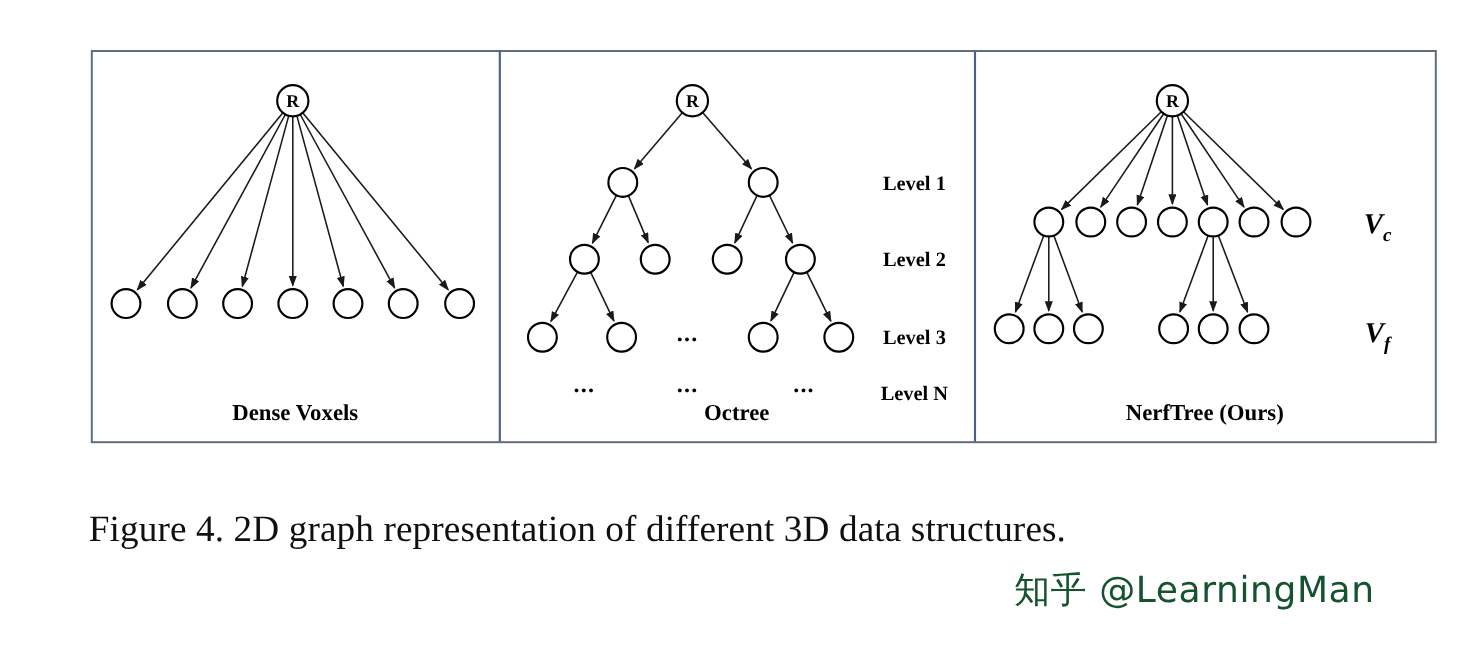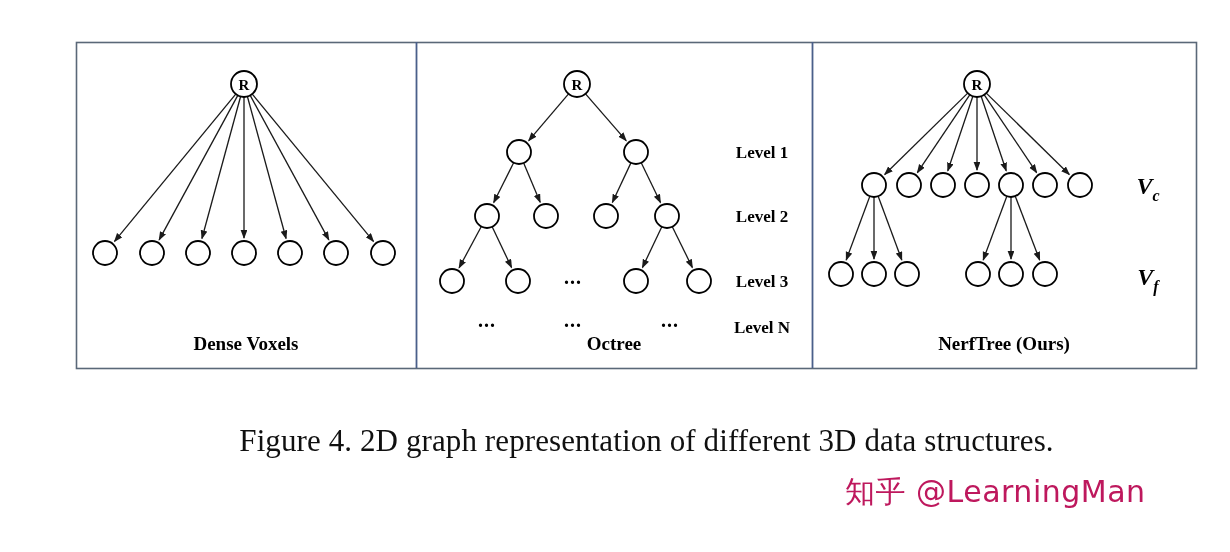--- a/index.html
+++ b/index.html
@@ -15,27 +15,27 @@
   .caption{
     position:absolute;
     left:74px; top:418px; width:1145px;
     font-family:"Liberation Serif", serif;
     font-size:31px;
     line-height:46px;
     color:#101010;
     letter-spacing:0.1px;
     white-space:nowrap;
   }
-  .caption-line{display:block;text-align:center;}
+  .caption-line{display:block;}
   .watermark{
     position:absolute;
     left:845px; top:472px;
     font-family:"DejaVu Sans", sans-serif;
     font-size:30px;
-    color:#be185d;
+    color:#14532d;
     white-space:nowrap;
     pointer-events:none;
     letter-spacing:0.5px;
   }
 </style>
 </head>
 <body>
 
 <div id="figure-root">
 

